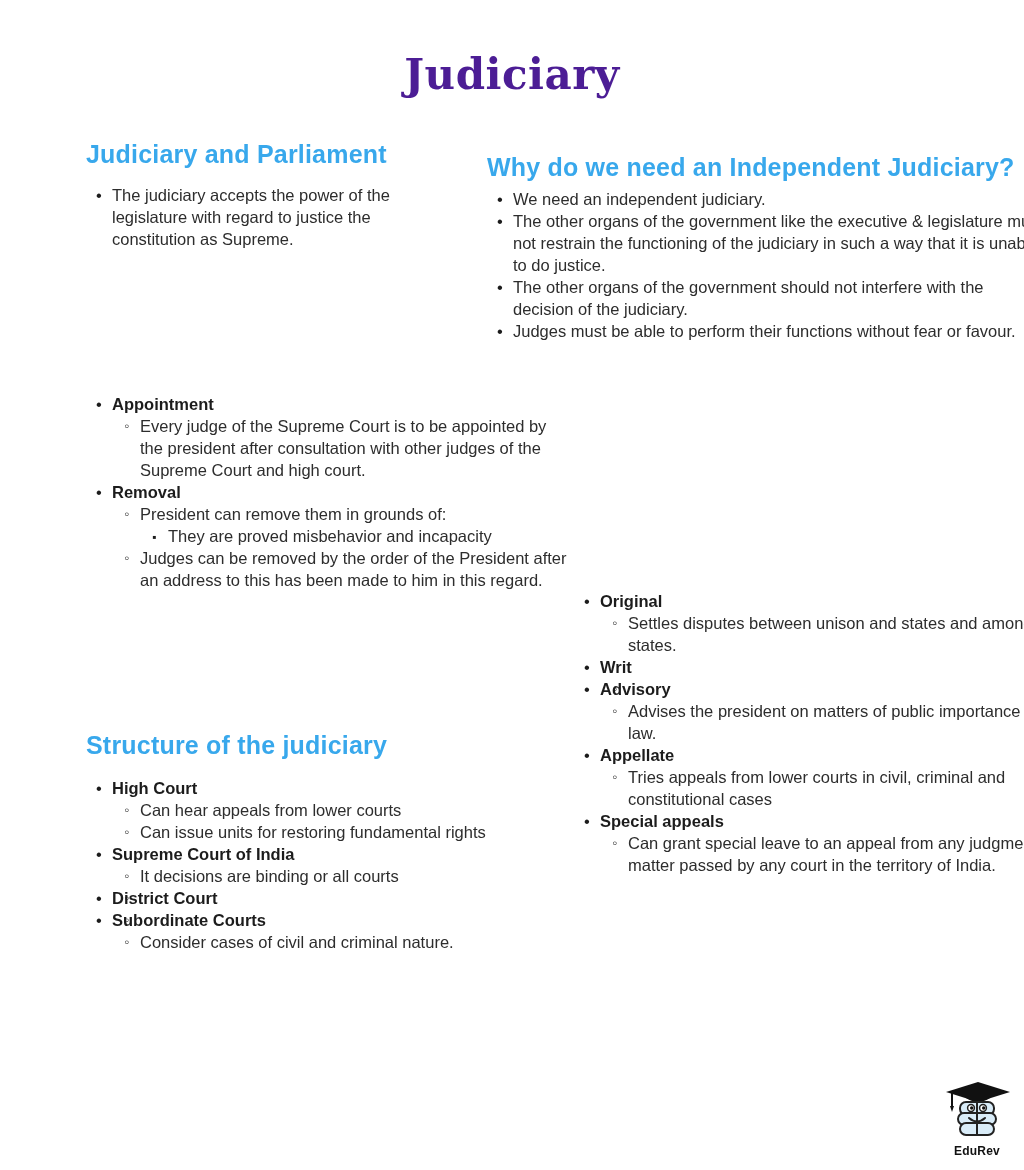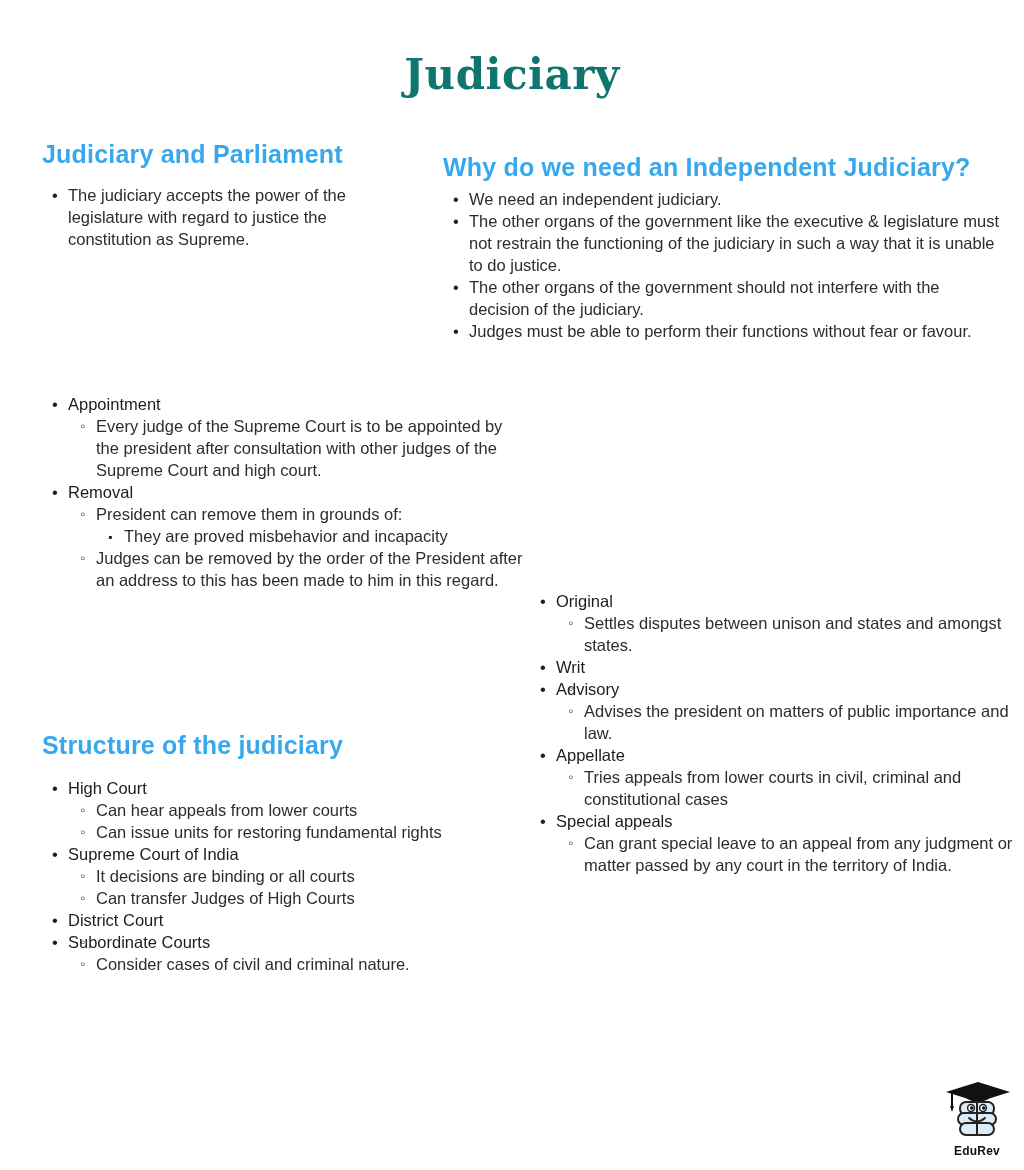--- a/index.html
+++ b/index.html
@@ -3,31 +3,31 @@
 <meta charset="utf-8">
 <style>
   html,body{margin:0;padding:0;}
   body{
     width:1024px;height:1170px;position:relative;background:#ffffff;
     font-family:"Liberation Sans",sans-serif;color:#2d2d2d;overflow:hidden;
   }
   .page-title{
     position:absolute;left:0;top:22px;width:1024px;text-align:center;
     font-family:"DejaVu Serif",serif;font-weight:bold;font-size:42px;
-    color:#0f766e;letter-spacing:0.5px;
+    color:#4c1d95;letter-spacing:0.5px;
   }
-  .section{position:absolute;}
+  .section{position:absolute;margin-left:44px;}
   .section h2{
     margin:0;font-size:25px;font-weight:bold;color:#38a8ec;line-height:1.25;
     font-family:"Liberation Sans",sans-serif;letter-spacing:0.2px;
   }
   .list{font-size:16.5px;line-height:22px;color:#2d2d2d;}
   .li{position:relative;}
   .li .txt{display:block;}
-  .li.bold .txt{font-weight:normal;color:#1c1c1c;}
+  .li.bold .txt{font-weight:bold;color:#1c1c1c;}
   .lvl1{padding-left:26px;}
   .lvl2{padding-left:54px;}
   .lvl3{padding-left:82px;}
   .marker{position:absolute;top:0;}
   .lvl1 .marker{left:10px;color:#1c1c1c;}
   .lvl2 .marker{left:38px;color:#4d4d4d;font-size:15px;}
   .lvl3 .marker{left:66px;color:#1c1c1c;font-size:12px;top:1px;}
   
   #sec-a{left:42px;top:139px;width:345px;}
   #sec-a .list{margin-top:14px;}
@@ -172,21 +172,20 @@
       <div class="li lvl1 bold">
         <span class="marker">•</span>
         <span class="txt">Supreme Court of India</span>
       </div>
       <div class="li lvl2">
         <span class="marker">◦</span>
         <span class="txt">It decisions are binding or all courts</span>
       </div>
       <div class="li lvl2">
         <span class="marker">◦</span>
-        <span class="txt">Can transfer Judges of High Courts</span>
       </div>
       <div class="li lvl1 bold">
         <span class="marker">•</span>
         <span class="txt">District Court</span>
       </div>
       <div class="li lvl2">
         <span class="marker">◦</span>
       </div>
       <div class="li lvl1 bold">
         <span class="marker">•</span>

